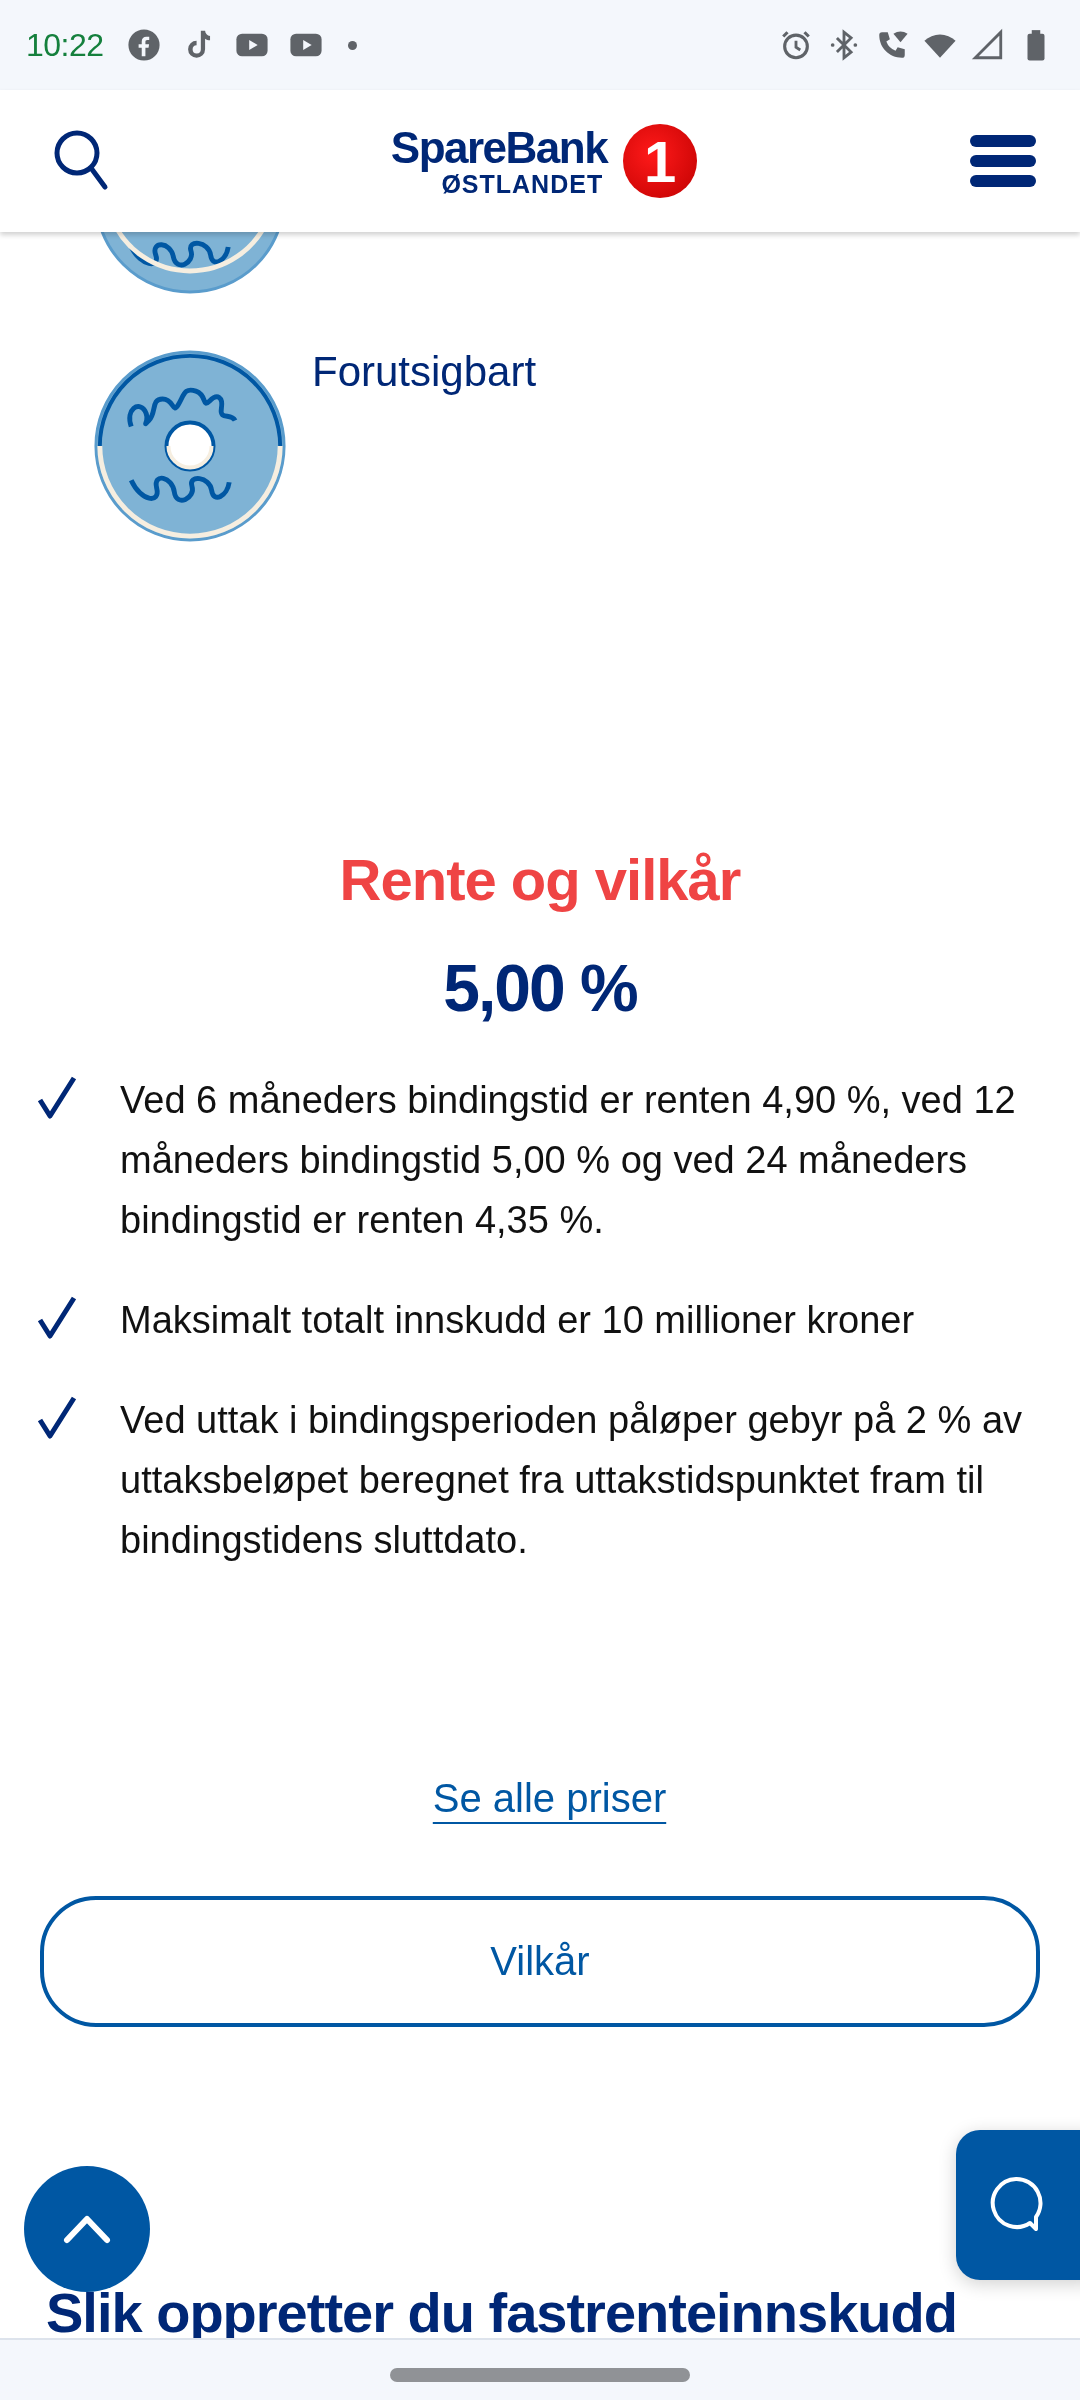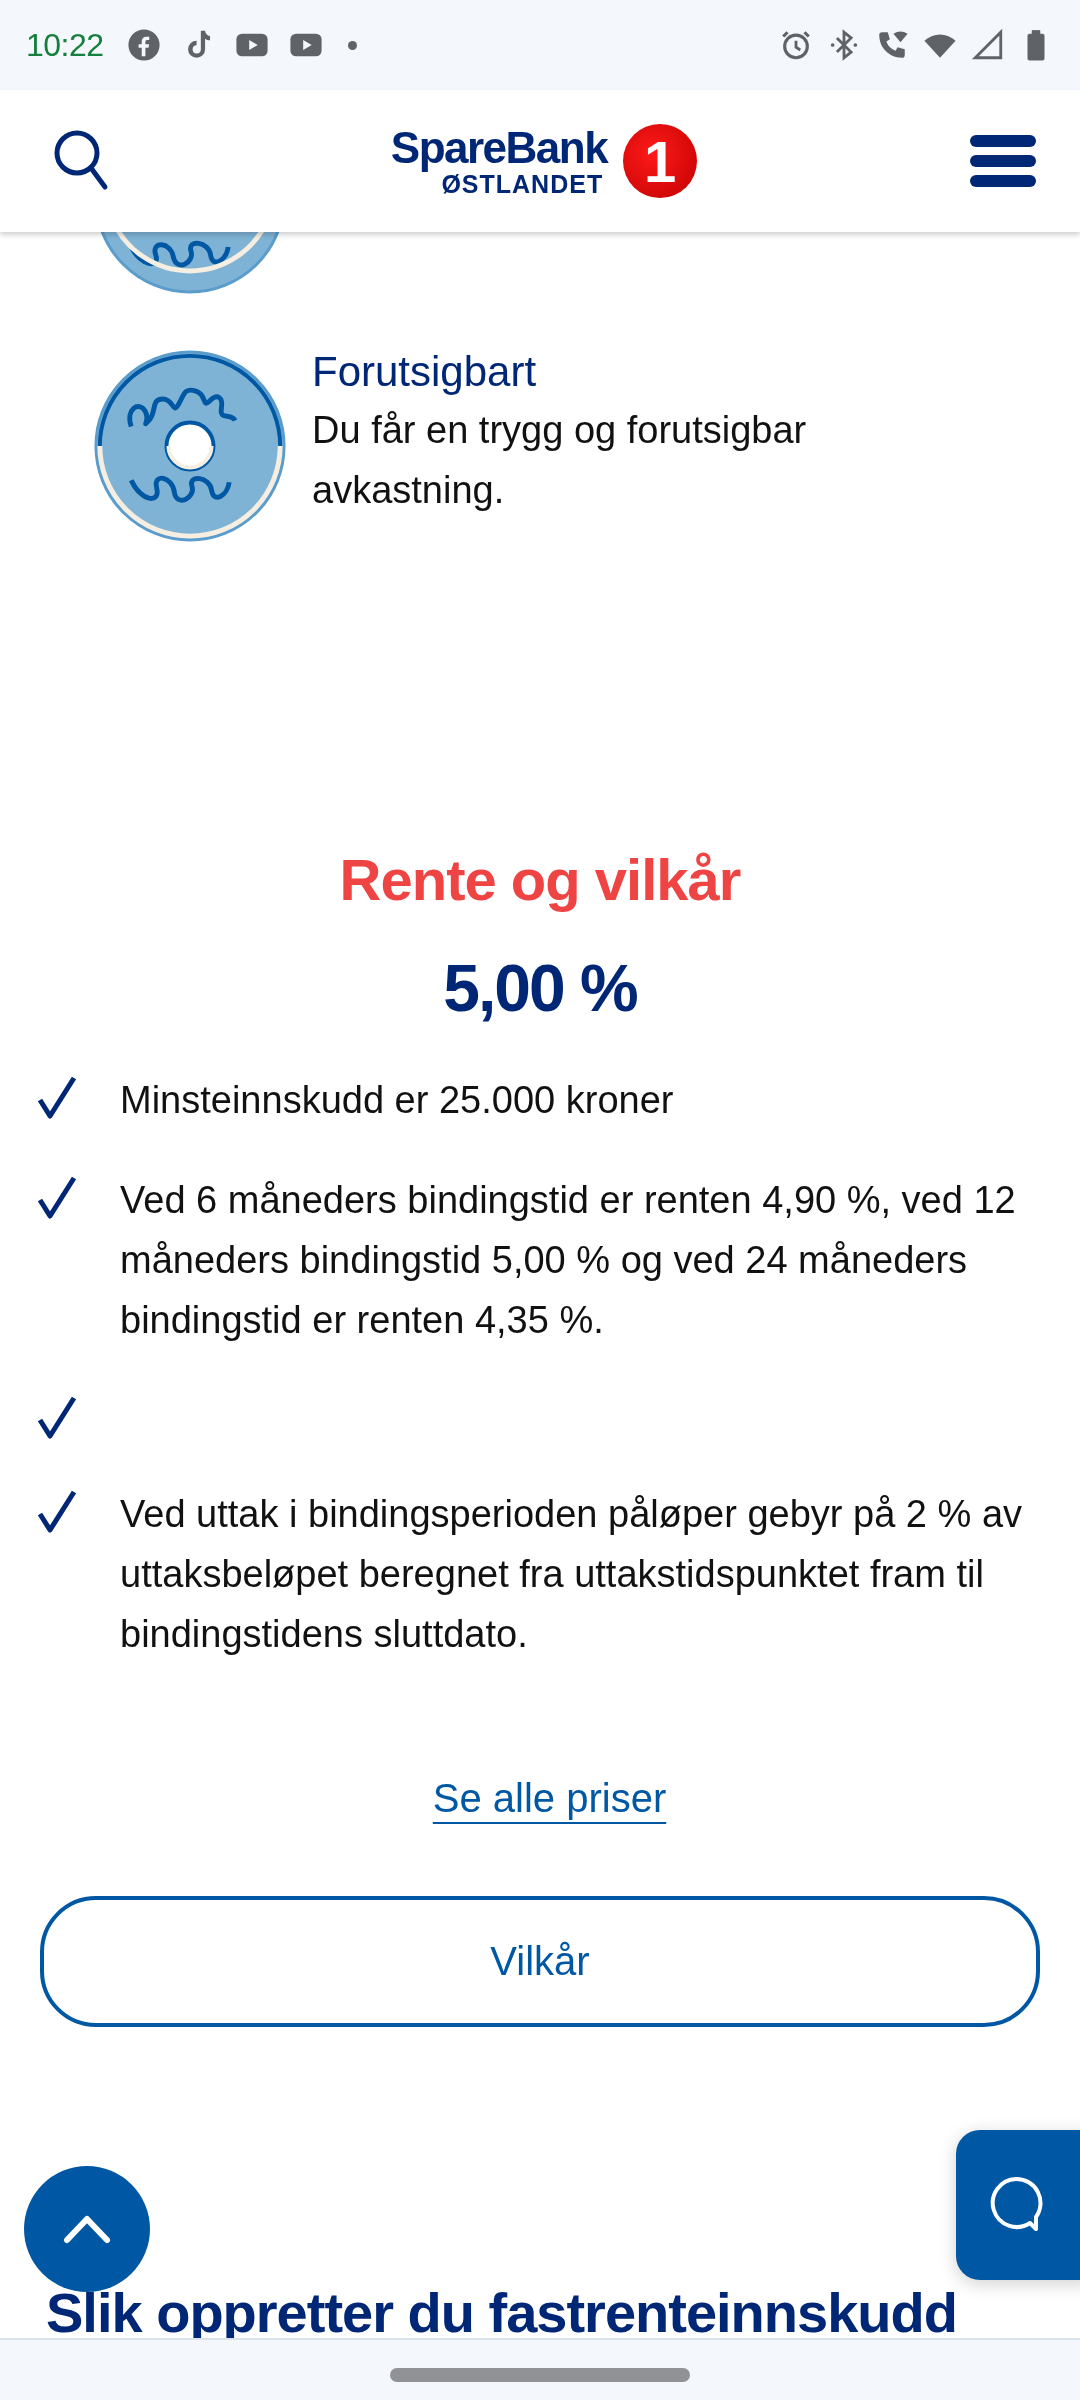--- a/index.html
+++ b/index.html
@@ -170,44 +170,38 @@
       <circle cx="100" cy="100" r="96" fill="#7fb3d5" stroke="#5a9ccc" stroke-width="3"></circle>
       <path d="M8 100a92 92 0 0 1 184 0" fill="none" stroke="#0057a3" stroke-width="4"></path>
       <path d="M8 100a92 92 0 0 0 184 0" fill="none" stroke="#f6eee0" stroke-width="5"></path>
       <circle cx="100" cy="100" r="24" fill="#fff" stroke="#0057a3" stroke-width="4"></circle>
       <path d="M78 100a22 22 0 0 0 44 0" fill="none" stroke="#f6eee0" stroke-width="4"></path>
       <path d="M40 80c-6-18 8-26 14-16s-4 18 4 10 2-22 14-22 10 16 16 6 6-18 18-14 6 18 14 10 14-4 12 8 10 4 14 12" fill="none" stroke="#0057a3" stroke-width="5"></path>
       <path d="M40 135c10 22 30 24 26 8s16-12 18 4 22 6 18-6 18-10 20 4 16 6 18-8" fill="none" stroke="#0057a3" stroke-width="5"></path>
     </svg>
     <div class="feature-text">
       <div class="feature-title">Forutsigbart</div>
-      <div class="feature-desc" style="width:640px;">Du får en trygg og forutsigbar avkastning.</div>
     </div>
   </div>
 
   <h2 class="section-title">Rente og vilkår</h2>
   <div class="rate">5,00 %</div>
 
   <ul class="terms">
-    <li class="term">
-      <span class="term-check"><svg viewBox="0 0 42 44">
-            <path d="M4 24l10 16L38 2" fill="none" stroke="#002776" stroke-width="5" stroke-linejoin="round"></path>
-          </svg></span>
-      <span class="term-text">Minsteinnskudd er 25.000 kroner</span>
-    </li>
     <li class="term">
       <span class="term-check"><svg viewBox="0 0 42 44">
             <path d="M4 24l10 16L38 2" fill="none" stroke="#002776" stroke-width="5" stroke-linejoin="round"></path>
           </svg></span>
       <span class="term-text">Ved 6 måneders bindingstid er renten 4,90 %, ved 12 måneders bindingstid 5,00 % og ved 24 måneders bindingstid er renten 4,35 %.</span>
     </li>
     <li class="term">
       <span class="term-check"><svg viewBox="0 0 42 44">
             <path d="M4 24l10 16L38 2" fill="none" stroke="#002776" stroke-width="5" stroke-linejoin="round"></path>
           </svg></span>
+      <span class="term-text">Maksimalt totalt innskudd er 10 millioner kroner</span>
     </li>
     <li class="term">
       <span class="term-check"><svg viewBox="0 0 42 44">
             <path d="M4 24l10 16L38 2" fill="none" stroke="#002776" stroke-width="5" stroke-linejoin="round"></path>
           </svg></span>
       <span class="term-text">Ved uttak i bindingsperioden påløper gebyr på 2 % av uttaksbeløpet beregnet fra uttakstidspunktet fram til bindingstidens sluttdato.</span>
     </li>
   </ul>
 
   <div class="see-prices">

